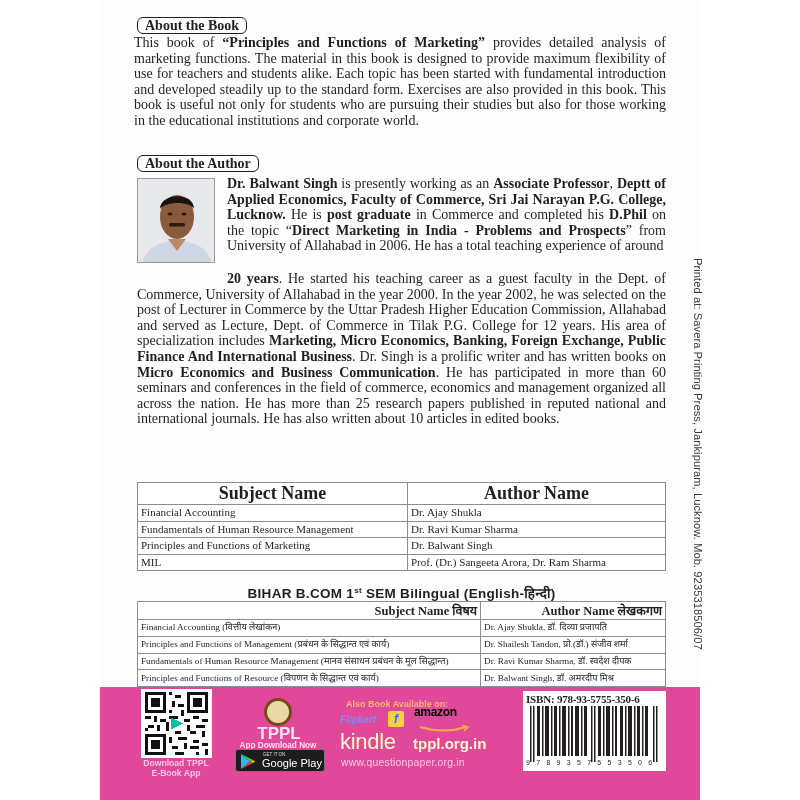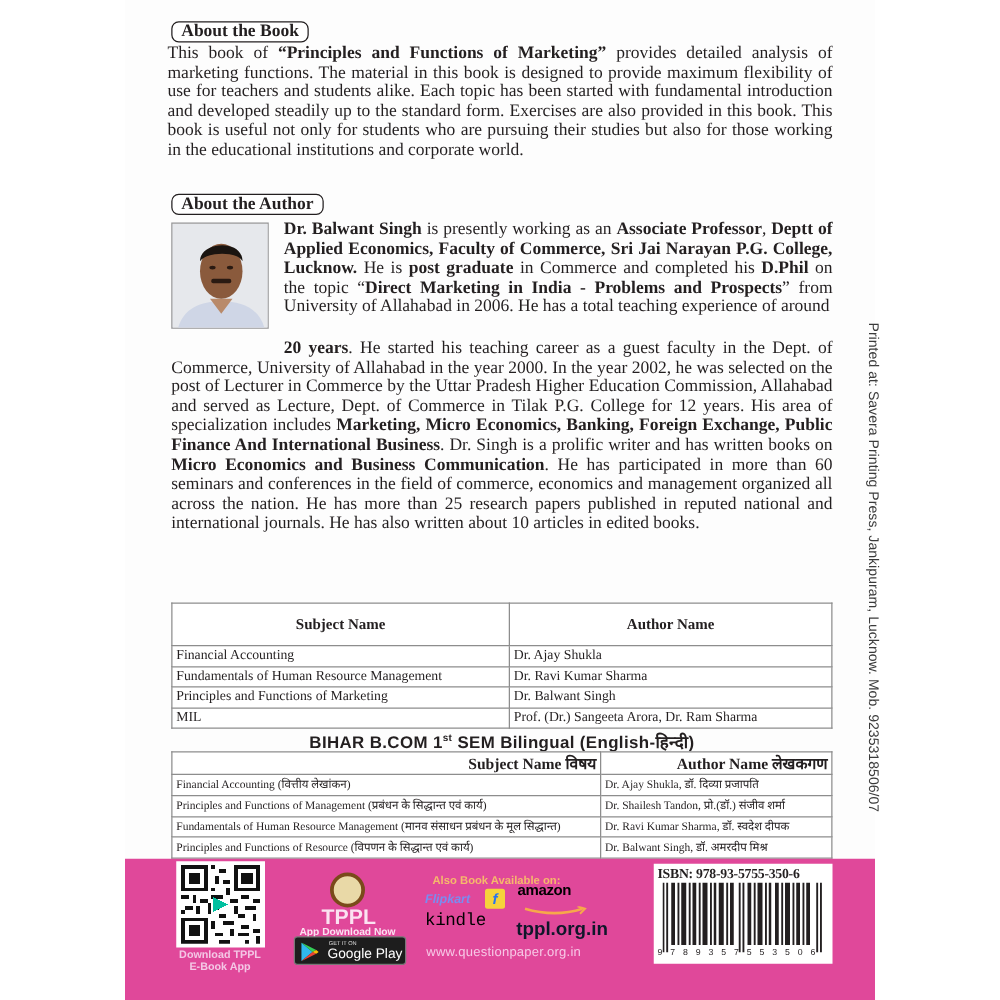--- a/index.html
+++ b/index.html
@@ -45,21 +45,21 @@
 
   table.books {
     position: absolute; left: 37px; width: 529px; border-collapse: collapse;
     background: #fff;
   }
   table.books td, table.books th {
     border: 1px solid #8d8d8d; padding: 0 3px; white-space: nowrap;
     color: #231f20;
   }
   #t1 { top: 482px; font-size: 11px; }
-  #t1 th { font-size: 12px; height: 34px; font-weight: bold; text-align: center; }
+  #t1 th { font-size: 18px; height: 18px; font-weight: bold; text-align: center; }
   #t1 td { height: 16.5px; line-height: 15px; }
   #t1 col.c1 { width: 270px; }
 
   #t2 { top: 601px; font-size: 9.2px; }
   #t2 th { font-size: 12.5px; height: 17px; font-weight: bold; text-align: right; }
   #t2 td { height: 16.8px; line-height: 15px; }
   #t2 col.c1 { width: 343px; }
 
   .side-print {
     position: absolute; left: 590px; top: 258px;
@@ -121,26 +121,26 @@
     position: absolute; left: 288px; top: 24px; width: 16px; height: 16px; background: #f6d23b;
     border-radius: 2px; color: #2874f0; font-weight: bold; font-size: 12px; line-height: 16px;
     text-align: center; font-family: "Liberation Sans", "DejaVu Sans", sans-serif; font-style: italic;
   }
   .amazon {
     position: absolute; left: 314px; top: 18px; font-family: "Liberation Sans", "DejaVu Sans", sans-serif;
     font-weight: bold; font-size: 12px; color: #000000; letter-spacing: -0.3px; text-align: right;
   }
   .amazon-smile { position: absolute; left: 318px; top: 38px; }
   .kindle {
-    position: absolute; left: 240px; top: 42px; font-family: Liberation Mono, monospace;
-    font-size: 14px; color: #000000; letter-spacing: -0.3px;
+    position: absolute; left: 240px; top: 42px; font-family: Liberation Sans, sans-serif;
+    font-size: 22px; color: #fef9c3; letter-spacing: -0.3px;
   }
   .tppl-site {
     position: absolute; left: 313px; top: 48px; font-family: "Liberation Sans", "DejaVu Sans", sans-serif;
-    font-weight: bold; font-size: 15px; color: #0f172a;
+    font-weight: bold; font-size: 15px; color: #fef9c3;
   }
   .qp-site {
     position: absolute; left: 241px; top: 70px; font-family: "Liberation Sans", "DejaVu Sans", sans-serif;
     font-size: 10.4px; color: #f7c8e6; letter-spacing: 0.2px;
   }
   .isbn-box {
     position: absolute; left: 423px; top: 4px; width: 143px; height: 80px; background: #fff;
   }
   .isbn-text {
     position: absolute; left: 3px; top: 2px; font-weight: bold; font-size: 11px; color: #231f20;

